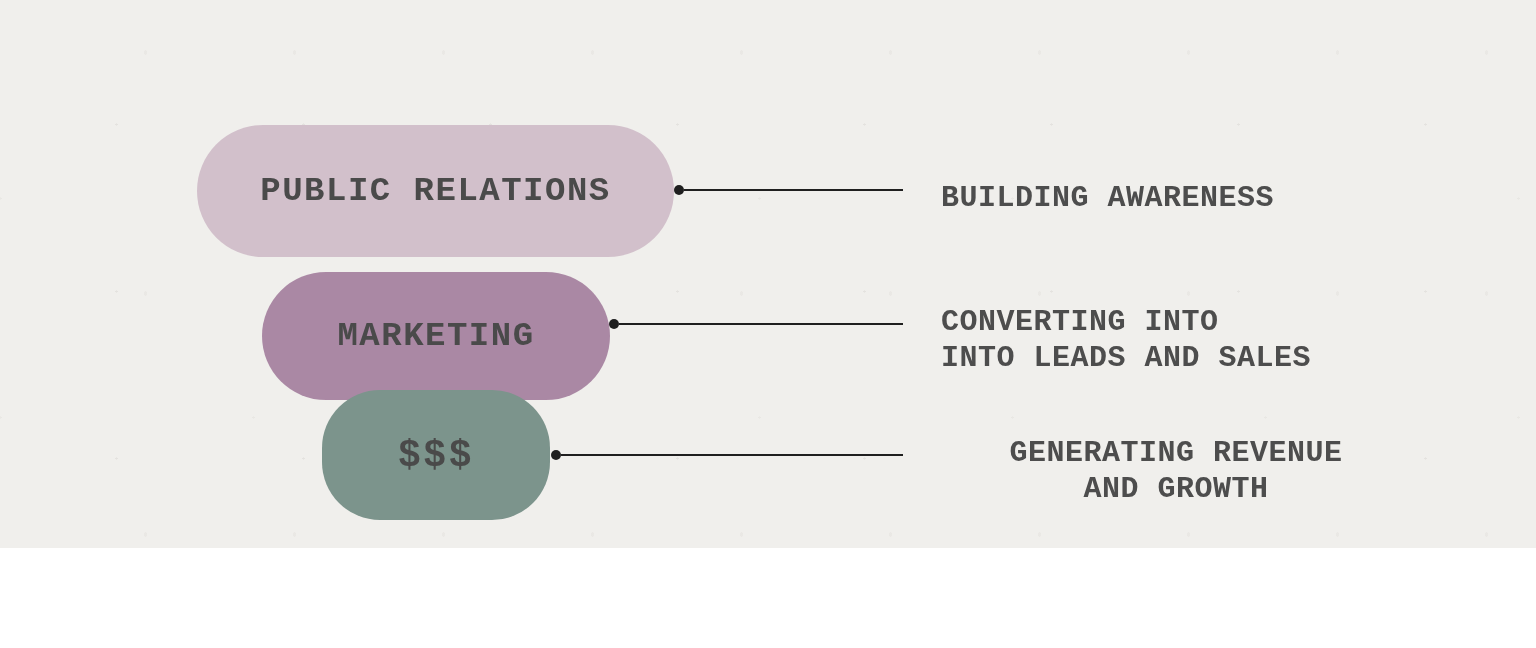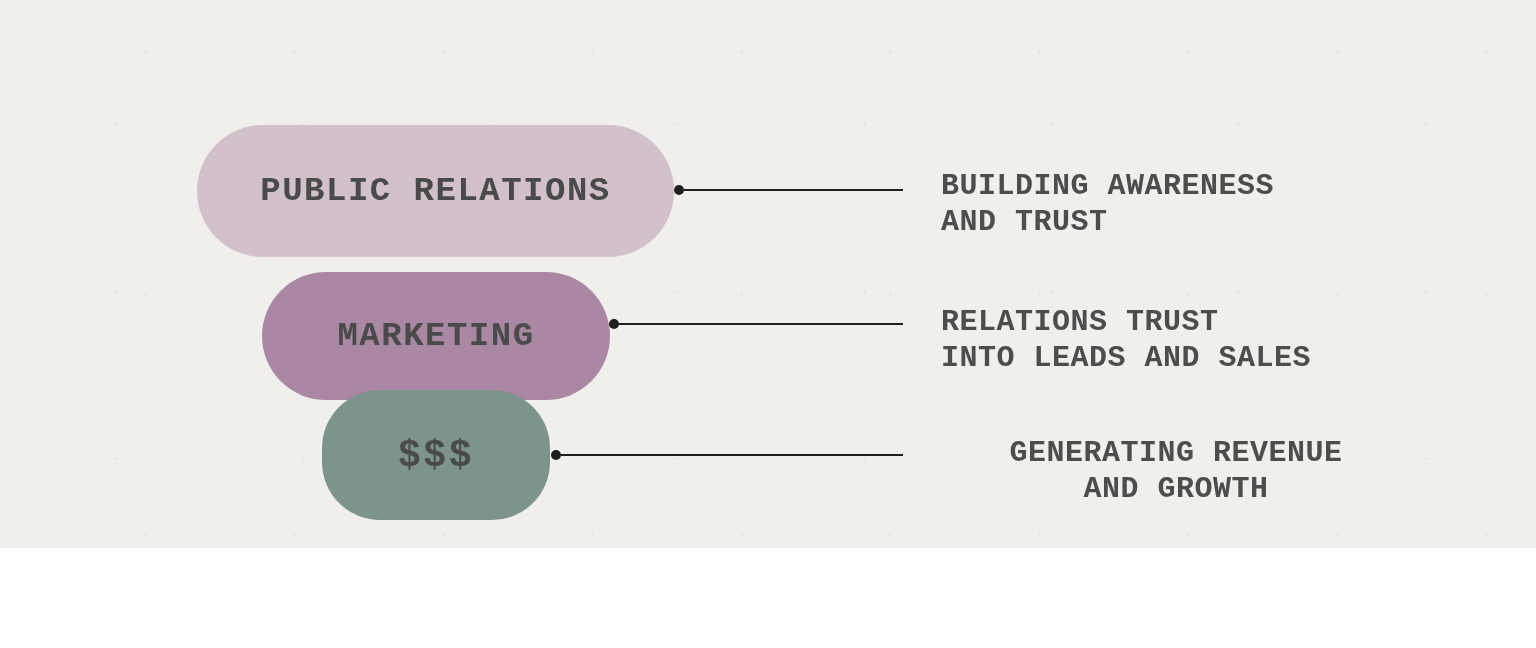--- a/index.html
+++ b/index.html
@@ -65,21 +65,21 @@
     position: absolute;
     left: 941px;
     width: 470px;
     color: #4d4d4d;
     font-size: 30px;
     line-height: 36px;
     font-weight: 600;
     letter-spacing: 0.5px;
     white-space: nowrap;
   }
-  .desc-1 { top: 168px; }
+  .desc-1 { top: 180px; }
   .desc-2 { top: 304px; }
   .desc-3 { top: 435px; text-align: center; }
 </style>
 </head>
 <body>
 
 <div class="canvas" style="background-color: rgb(240, 239, 236);">
 
   <div class="pill pill-1" style="background-color: rgb(210, 192, 203);">
     <span class="pill-label">PUBLIC RELATIONS</span>
@@ -103,25 +103,24 @@
     <span class="line" style="background-color: rgb(31, 31, 31);"></span>
   </div>
 
   <div class="connector connector-3">
     <span class="dot" style="background-color: rgb(31, 31, 31);"></span>
     <span class="line" style="background-color: rgb(31, 31, 31);"></span>
   </div>
 
   <div class="desc desc-1">
     <div>BUILDING AWARENESS</div>
-    <div>AND TRUST</div>
   </div>
 
   <div class="desc desc-2">
-    <div>RELATIONS TRUST</div>
+    <div>CONVERTING INTO</div>
     <div>INTO LEADS AND SALES</div>
   </div>
 
   <div class="desc desc-3">
     <div>GENERATING REVENUE</div>
     <div>AND GROWTH</div>
   </div>
 
 </div>
 

